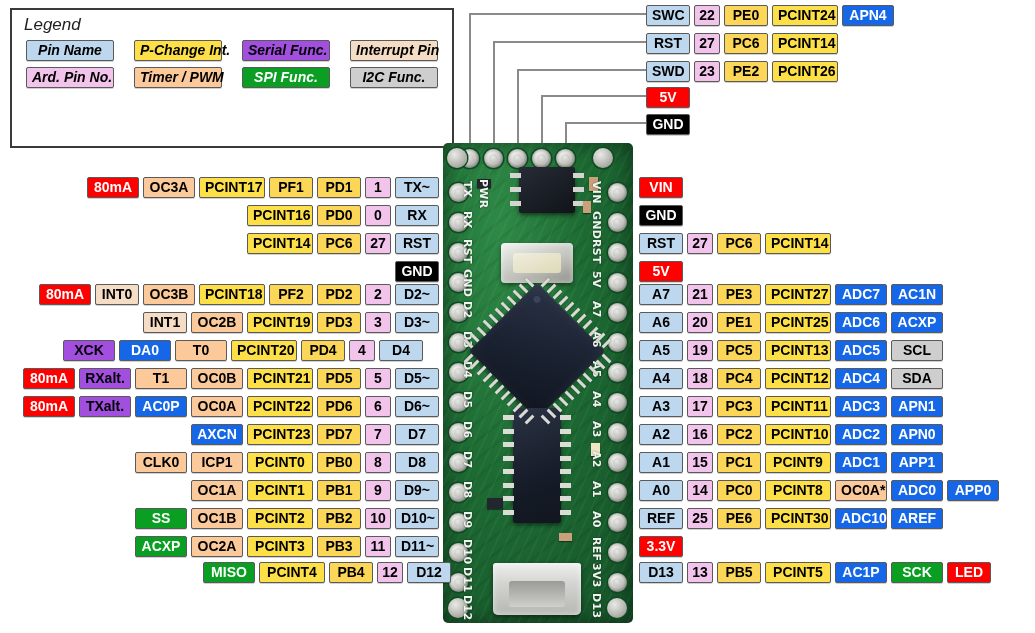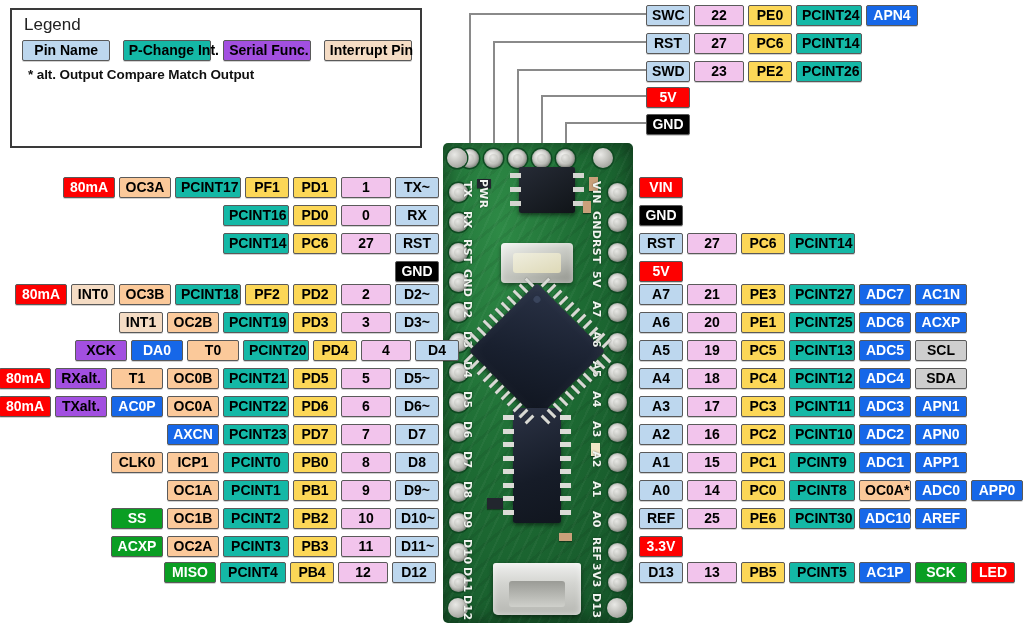--- a/index.html
+++ b/index.html
@@ -11,24 +11,25 @@
   #root {
     position: relative;
     width: 1035px; height: 633px;
     background: #ffffff;
     overflow: hidden;
   }
 
   
   #legend {
     position: absolute; left: 10px; top: 8px;
-    width: 412px; height: 140px;
+    width: 444px; height: 140px;
     border: 2px solid #3a3a3a;
     background: #ffffff;
     padding: 4px 8px 0 10px;
+    font-style: italic;
   }
   #legend-title {
     font-size: 17px; color: #222; line-height: 20px;
     margin: 1px 0 3px 2px;
   }
   .legend-row {
     display: flex; align-items: center;
     height: 25px; margin-bottom: 2px;
   }
   .legend-cell { width: 96px; margin-right: 12px; display: flex; justify-content: center; }
@@ -50,21 +51,21 @@
     height: 21px;
     padding: 0 5px;
     text-align: center;
     white-space: nowrap;
     color: #000;
     box-shadow: 0 1px 0 rgba(0,0,0,0.18);
   }
   .c-pinname { background:#bdd7ee; }
   .c-ardno   { background:#f2c4ec; }
   .c-port    { background:#fcd757; }
-  .c-pcint   { background:#14b8a6; }
+  .c-pcint   { background:#fde047; }
   .c-timer   { background:#fbc99a; }
   .c-power   { background:#fe0000; color:#fff; }
   .c-serial  { background:#a24fe0; color:#000000; }
   .c-spi     { background:#0a9e23; color:#fff; }
   .c-analog  { background:#1667e8; color:#fff; }
   .c-intpin  { background:#f5dcc4; }
   .c-i2c     { background:#cecece; }
   .c-gnd     { background:#000000; color:#fff; }
 
   
@@ -177,21 +178,21 @@
     position: absolute;
     display: flex;
     align-items: center;
     gap: 4px;
     height: 21px;
   }
   .row.left  { justify-content: flex-end; }
   .row.right { justify-content: flex-start; }
 
   
-  .w-tiny   { width: 50px; padding:0 2px; }
+  .w-tiny   { width: 26px; padding:0 2px; }
   .w-small  { width: 44px; }
   .w-med    { width: 52px; }
   .w-big    { width: 66px; }
 
   
   #leads { position:absolute; left:0; top:0; width:1035px; height:633px; pointer-events:none; }
 </style>
 </head>
 <body>
 
@@ -218,23 +219,36 @@
           <span class="chip c-pcint" style="width:88px">P-Change Int.</span>
         </span>
       <span class="legend-cell">
           <span class="chip c-serial" style="width:88px">Serial Func.</span>
         </span>
       <span class="legend-cell">
           <span class="chip c-intpin" style="width:88px">Interrupt Pin</span>
         </span>
     </div>
 
-
-
-    <div id="legend-note">* alt. Output Compare Match Output</div>
+    <div class="legend-row">
+      <span class="legend-cell">
+          <span class="chip c-ardno" style="width:88px">Ard. Pin No.</span>
+        </span>
+      <span class="legend-cell">
+          <span class="chip c-timer" style="width:88px">Timer / PWM</span>
+        </span>
+      <span class="legend-cell">
+          <span class="chip c-spi" style="width:88px">SPI Func.</span>
+        </span>
+      <span class="legend-cell">
+          <span class="chip c-i2c" style="width:88px">I2C Func.</span>
+        </span>
+    </div>
+
+
   </div>
 
   <div id="board">
     <div class="pcb"></div>
 
     <div class="pad hole" style="left:17px;  top:6px;"></div>
     <div class="pad hole" style="left:41px;  top:6px;"></div>
     <div class="pad hole" style="left:65px;  top:6px;"></div>
     <div class="pad hole" style="left:89px;  top:6px;"></div>
     <div class="pad hole" style="left:113px; top:6px;"></div>
@@ -449,21 +463,21 @@
         <span class="chip c-pinname w-small">D2~</span>
       </div>
       <div class="row left" style="top: 312px; right: 596px;">
         <span class="chip c-intpin w-small">INT1</span>
         <span class="chip c-timer w-med">OC2B</span>
         <span class="chip c-pcint w-big">PCINT19</span>
         <span class="chip c-port w-small">PD3</span>
         <span class="chip c-ardno w-tiny">3</span>
         <span class="chip c-pinname w-small">D3~</span>
       </div>
-      <div class="row left" style="top: 340px; right: 576px;">
+      <div class="row left" style="top: 340px; right: 612px;">
         <span class="chip c-serial w-med">XCK</span>
         <span class="chip c-analog w-med">DA0</span>
         <span class="chip c-timer w-med">T0</span>
         <span class="chip c-pcint w-big">PCINT20</span>
         <span class="chip c-port w-small">PD4</span>
         <span class="chip c-ardno w-tiny">4</span>
         <span class="chip c-pinname w-small">D4</span>
       </div>
       <div class="row left" style="top: 368px; right: 596px;">
         <span class="chip c-power w-med">80mA</span>
@@ -516,21 +530,21 @@
         <span class="chip c-pinname w-small">D10~</span>
       </div>
       <div class="row left" style="top: 536px; right: 596px;">
         <span class="chip c-spi w-med">ACXP</span>
         <span class="chip c-timer w-med">OC2A</span>
         <span class="chip c-pcint w-big">PCINT3</span>
         <span class="chip c-port w-small">PB3</span>
         <span class="chip c-ardno w-tiny">11</span>
         <span class="chip c-pinname w-small">D11~</span>
       </div>
-      <div class="row left" style="top: 562px; right: 599px; justify-content: center;">
+      <div class="row left" style="top: 562px; right: 584px; justify-content: center;">
         <span class="chip c-spi w-med">MISO</span>
         <span class="chip c-pcint w-big">PCINT4</span>
         <span class="chip c-port w-small">PB4</span>
         <span class="chip c-ardno w-tiny">12</span>
         <span class="chip c-pinname w-small">D12</span>
       </div>
     </div>
   <div id="right-rows-host">
       <div class="row right" style="top: 177px; left: 639px;">
         <span class="chip c-power w-small">VIN</span>

